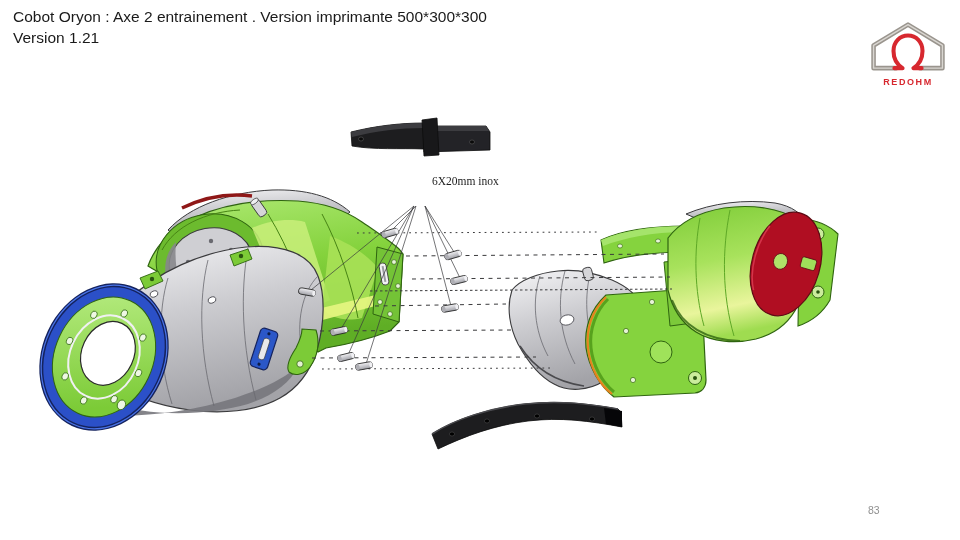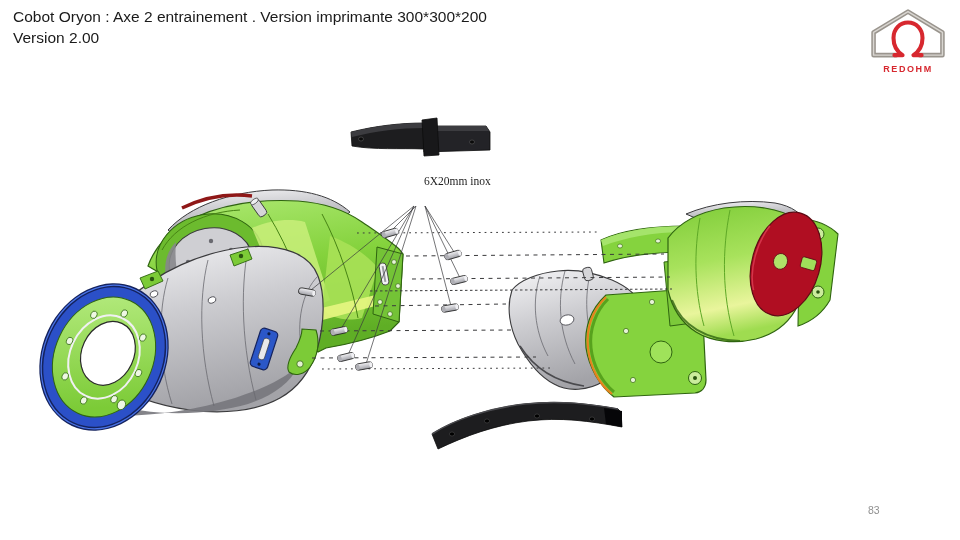--- a/index.html
+++ b/index.html
@@ -2,29 +2,29 @@
 <html><head>
 <meta charset="utf-8">
 <style>
   html,body{margin:0;padding:0;background:#e8e8e8;}
   .slide{
     position:relative;width:960px;height:540px;background:#ffffff;
     overflow:hidden;font-family:"Liberation Sans",sans-serif;
   }
   .title-block{position:absolute;left:13px;top:6px;color:#1a1a1a;}
   .title-line{font-size:15.5px;line-height:21px;white-space:nowrap;}
-  .logo{position:absolute;left:862px;top:8px;width:92px;height:76px;text-align:center;}
+  .logo{position:absolute;left:862px;top:21px;width:92px;height:76px;text-align:center;}
   .logo svg{display:block;margin:0 auto;}
   .logo-text{color:#d7282f;font-weight:bold;font-size:9px;letter-spacing:1.6px;margin-top:-2px;}
   .diagram-svg{position:absolute;left:0;top:0;width:960px;height:540px;}
   .callout{
     position:absolute;left:424px;top:174px;color:#1d1d1d;
     font-family:"Liberation Serif",serif;font-size:11.5px;line-height:14px;
   }
-  .callout .l2{margin-left:0;}
+  .callout .l2{margin-left:8px;}
   .page-number{position:absolute;left:868px;top:504px;font-size:10.5px;color:#909090;}
 </style>
 </head>
 <body>
 
 <div class="slide">
 
   <svg class="diagram-svg" viewBox="0 0 960 540">
     <defs>
       <linearGradient id="gGray" x1="0" y1="0" x2="0.3" y2="1">
@@ -299,22 +299,22 @@
       </g>
       <g transform="translate(364,366) rotate(-10)">
         <rect x="-8.5" y="-3.2" width="17" height="6.4" rx="2.8" fill="url(#gPin)" stroke="#222" stroke-width="0.8"></rect>
         <ellipse cx="-6.5" cy="0" rx="2" ry="3" fill="#AEAEB4"></ellipse>
           <ellipse cx="7" cy="0" rx="1.6" ry="2.8" fill="#F0F0F3"></ellipse>
       </g>
     </g>
   </svg>
 
   <div class="title-block">
-    <div class="title-line">Cobot Oryon : Axe 2 entrainement . Version imprimante 300*300*200</div>
-    <div class="title-line">Version 2.00</div>
+    <div class="title-line">Cobot Oryon : Axe 2 entrainement . Version imprimante 500*300*300</div>
+    <div class="title-line">Version 1.21</div>
   </div>
 
   <div class="callout">
     <div class="l2">6X20mm inox</div>
   </div>
 
   <div class="logo">
     <svg width="82" height="58" viewBox="0 0 90 64">
       <path d="M 32,52 L 7,52 L 7,27 L 45,4 L 83,27 L 83,52 L 58,52" fill="none" stroke="#9A958E" stroke-width="5" stroke-linejoin="round" stroke-linecap="round"></path>
       <path d="M 32,52 L 7,52 L 7,27 L 45,4 L 83,27 L 83,52 L 58,52" fill="none" stroke="#D9D6D1" stroke-width="1.6" stroke-linejoin="round" stroke-linecap="round"></path>

